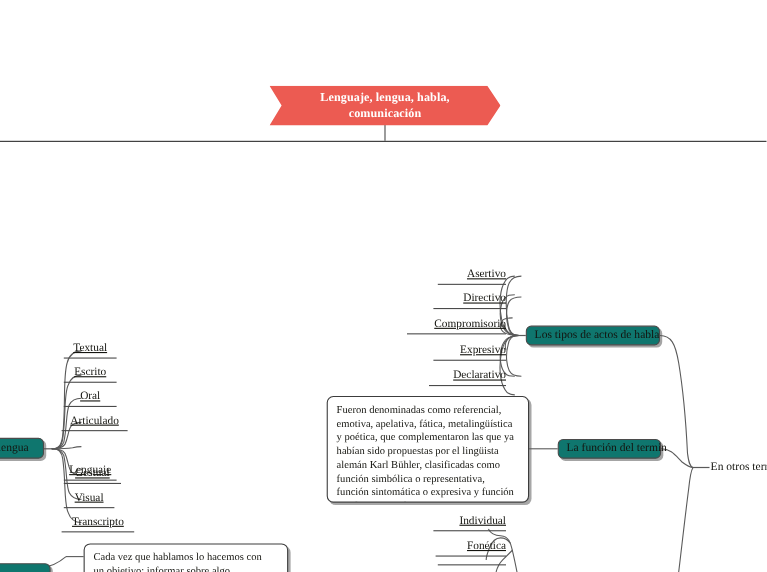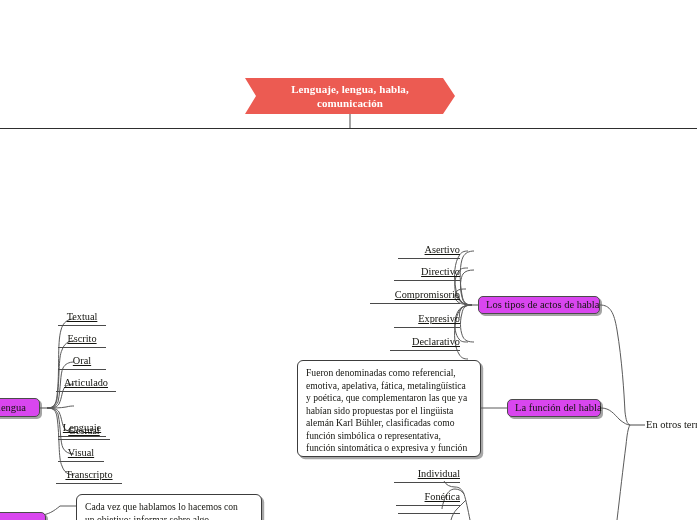--- a/index.html
+++ b/index.html
@@ -55,21 +55,21 @@
     position: absolute;
     left: 0; top: 0;
     width: 100%;
     height: 100%;
     z-index: 1;
   }
 
   
   .node-box {
     position: absolute;
-    background: #d946ef;
+    background: #0f766e;
     border: 1.4px solid #4b4b4b;
     border-radius: 5px;
     box-sizing: border-box;
     box-shadow: 2.0px 2.0px 0 rgba(90,90,90,.55);
     display: flex;
     align-items: center;
     white-space: nowrap;
   }
   .node-box .node-label {
     padding: 0 7px;
@@ -246,21 +246,21 @@
   <div class="leaf align-right" style="left:394px; top:267px; width:66px;">Directivo</div>
   <div class="leaf align-right" style="left:370px; top:290px; width:90px;">Compromisorio</div>
   <div class="leaf align-right" style="left:394px; top:314px; width:66px;">Expresivo</div>
   <div class="leaf align-right" style="left:390px; top:337px; width:70px;">Declarativo</div>
 
   <div class="para-box" style="left:297px; top:360px; width:184px; height:97px;">
     <span class="para-text">Fueron denominadas como referencial, emotiva, apelativa, fática, metalingüística y poética, que complementaron las que ya habían sido propuestas por el lingüista alemán Karl Bühler, clasificadas como función simbólica o representativa, función sintomática o expresiva y función señalativa o apelativa</span>
   </div>
 
   <div class="node-box" style="left:507px; top:399px; width:94px; height:18px;">
-    <span class="node-label">La función del habla</span>
+    <span class="node-label">La función del termin</span>
   </div>
 
   <div class="plain-label" style="left:646px; top:420px;">En otros termin</div>
 
   <div class="leaf align-right" style="left:394px; top:469px; width:66px;">Individual</div>
   <div class="leaf align-right" style="left:396px; top:492px; width:64px;">Fonética</div>
 
   <div class="leaf" style="left:398px; top:506px; width:62px; height:8px; padding-bottom:0; border-bottom:1.3px solid #4a4a4a; overflow:hidden;"></div>
 
   <div class="para-box" style="left:76px; top:494px; width:186px; height:40px;">

